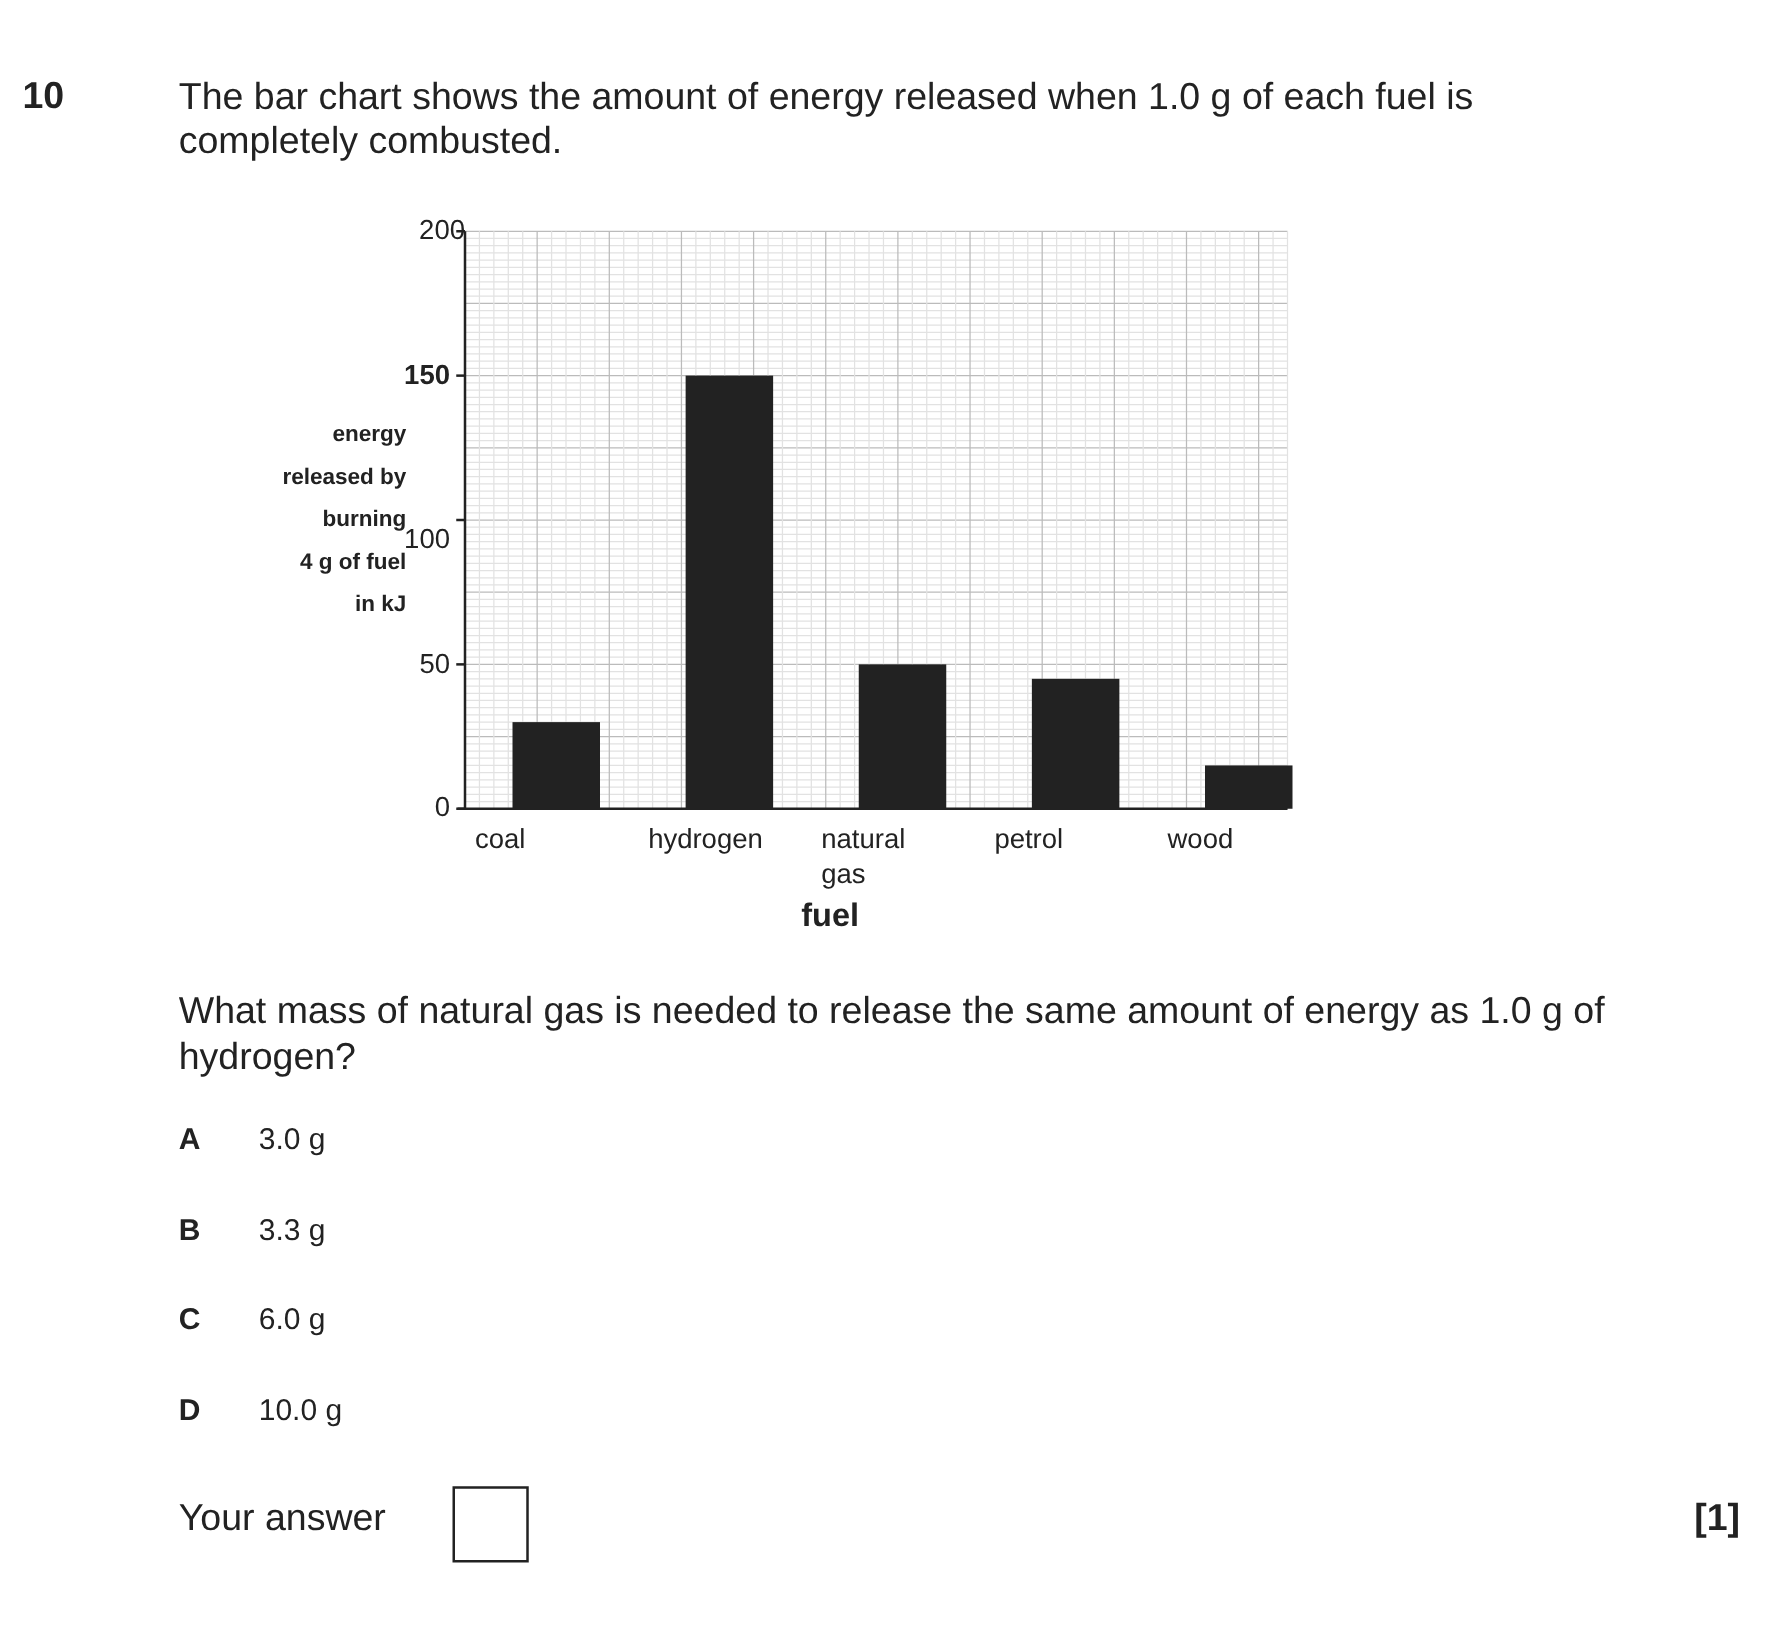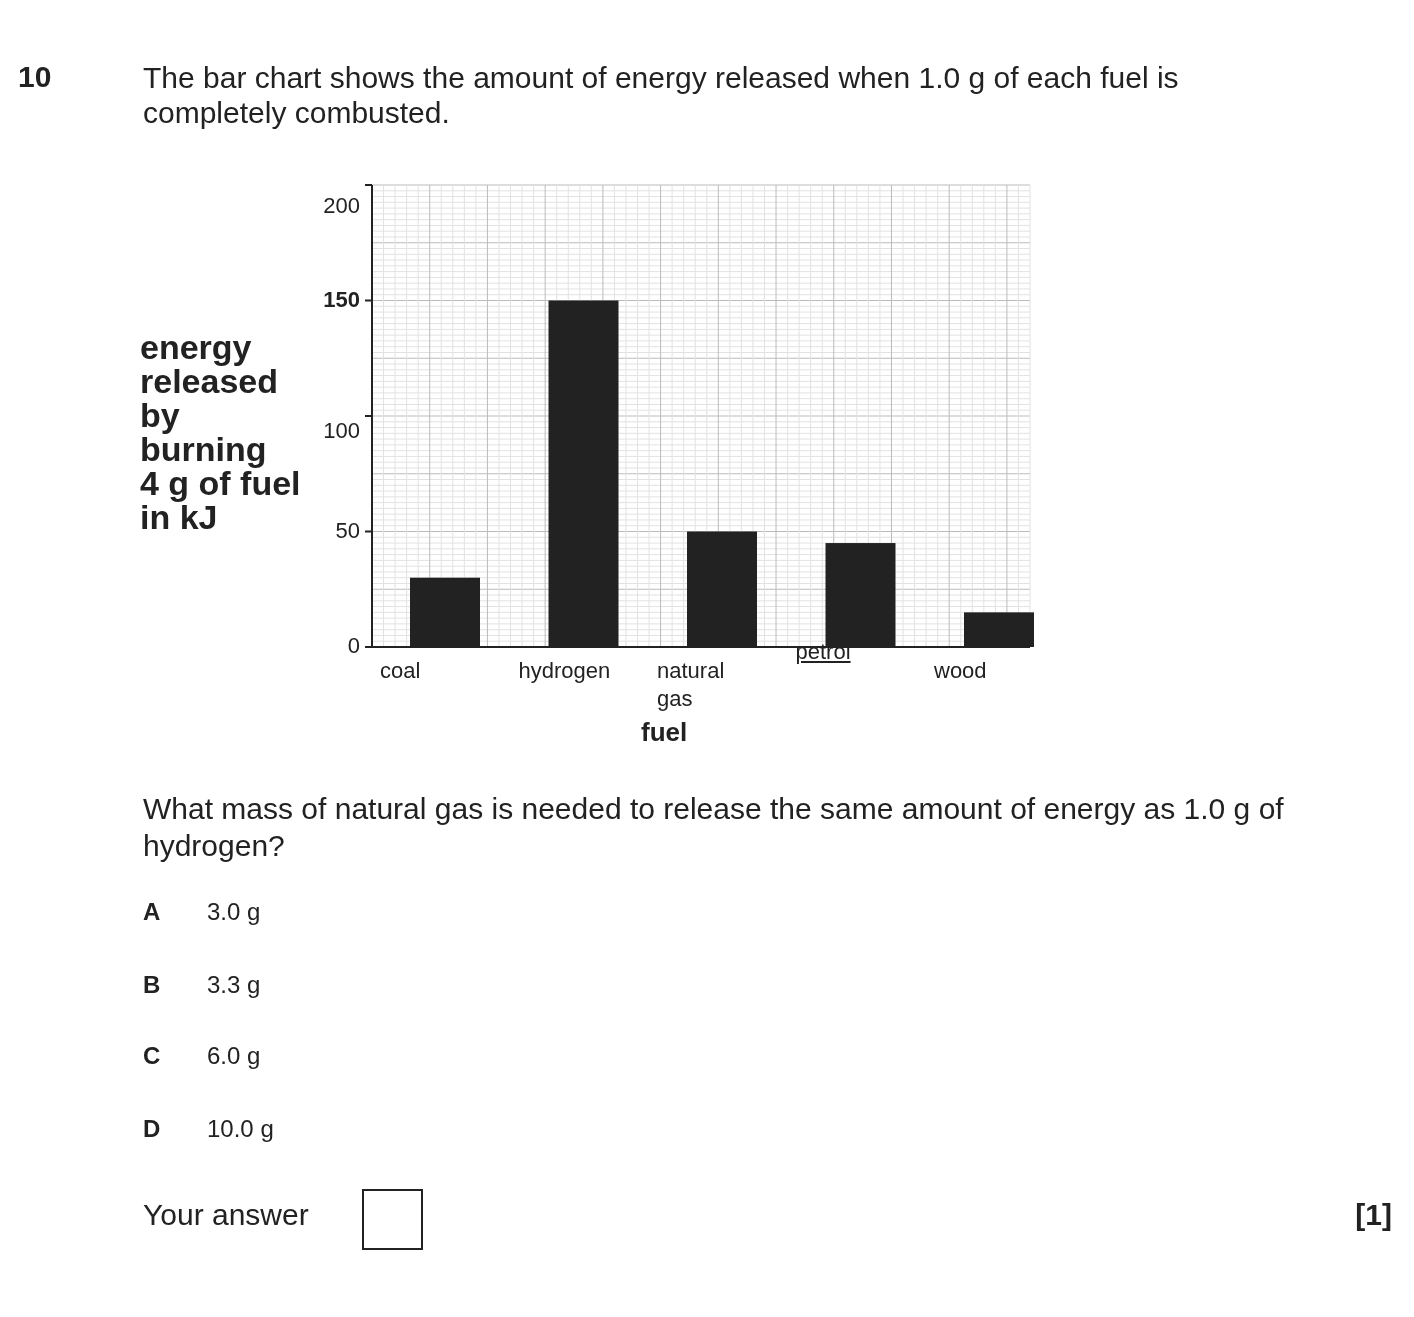--- a/index.html
+++ b/index.html
@@ -1,19 +1,19 @@
 <!DOCTYPE html>
 <html><head>
 <meta charset="utf-8">
 <style>
   html, body { margin:0; padding:0; background:#fff; }
   body { width:1414px; height:1317px; position:relative; font-family:"Liberation Sans", sans-serif; color:#222; overflow:hidden; }
   .qnum { position:absolute; left:18px; top:60px; font-size:30px; font-weight:bold; }
   .stem { position:absolute; left:143px; top:60px; width:1160px; font-size:30px; line-height:35px; }
-  .ylabel { position:absolute; left:140px; top:330px; width:185px; text-align:left; font-size:34px; font-weight:bold; line-height:34px; }
+  .ylabel { position:absolute; left:140px; top:330px; width:185px; text-align:right; font-size:18px; font-weight:bold; line-height:34px; }
   .chart { position:absolute; left:300px; top:170px; width:760px; height:590px; }
   .ytick { position:absolute; font-size:22px; text-align:right; width:58px; }
   .xtick { position:absolute; font-size:22px; text-align:left; width:130px; line-height:28px; }
   .xtitle { position:absolute; font-size:26px; font-weight:bold; }
   .q2 { position:absolute; left:143px; top:790px; width:1160px; font-size:30px; line-height:37px; }
   .opt { position:absolute; left:143px; font-size:24px; }
   .opt .letter { font-weight:bold; display:inline-block; width:64px; }
   .answer-label { position:absolute; left:143px; top:1198px; font-size:30px; }
   .answer-box { position:absolute; left:362px; top:1189px; width:61px; height:61px; border:2px solid #222; box-sizing:border-box; background:#fff; }
   .marks { position:absolute; right:22px; top:1198px; font-size:30px; font-weight:bold; }
@@ -179,28 +179,28 @@
       <rect x="525.5" y="373.05" width="70" height="103.95" fill="#222222"></rect>
       <rect x="664" y="442.35" width="70" height="34.65" fill="#222222"></rect>
       <line x1="72" x2="72" y1="15" y2="477" stroke="#222" stroke-width="2"></line>
       <line x1="66" x2="730" y1="477" y2="477" stroke="#222" stroke-width="2"></line>
       <line x1="65" x2="72" y1="477" y2="477" stroke="#222" stroke-width="2"></line>
       <line x1="65" x2="72" y1="361.5" y2="361.5" stroke="#222" stroke-width="2"></line>
       <line x1="65" x2="72" y1="246" y2="246" stroke="#222" stroke-width="2"></line>
       <line x1="65" x2="72" y1="130.5" y2="130.5" stroke="#222" stroke-width="2"></line>
       <line x1="65" x2="72" y1="15" y2="15" stroke="#222" stroke-width="2"></line>
     </svg>
-<div class="ytick" style="left: 2px; top: 463px;">0</div><div class="ytick" style="left: 2px; top: 347.5px;">50</div><div class="ytick" style="left: 2px; top: 248px;">100</div><div class="ytick" style="left: 2px; top: 116.5px; font-weight: bold;">150</div><div class="ytick" style="left: 2px; top: 1px; margin-top: 22px;">200</div><div class="xtick" style="left: 80px; top: 487px;">
+<div class="ytick" style="left: 2px; top: 463px;">0</div><div class="ytick" style="left: 2px; top: 347.5px;">50</div><div class="ytick" style="left: 2px; top: 248px;">100</div><div class="ytick" style="left: 2px; top: 116.5px; font-weight: bold;">150</div><div class="ytick" style="left: 14px; top: 1px;">200</div><div class="xtick" style="left: 80px; top: 487px;">
       <div>coal</div>
     </div><div class="xtick" style="left: 218.5px; top: 487px;">
       <div>hydrogen</div>
     </div><div class="xtick" style="left: 357px; top: 487px;">
       <div>natural</div>
       <div>gas</div>
-    </div><div class="xtick" style="left: 495.5px; top: 468px; text-decoration: underline;">
+    </div><div class="xtick" style="left: 495.5px; top: 487px;">
       <div>petrol</div>
     </div><div class="xtick" style="left: 634px; top: 487px;">
       <div>wood</div>
     </div><div class="xtitle" style="left: 341px; top: 547px; text-align: right;">fuel</div></div>
 
 <div class="q2">What mass of natural gas is needed to release the same amount of energy as 1.0 g of hydrogen?</div>
 
 <div class="opt" style="top:898px"><span class="letter">A</span><span>3.0 g</span></div>
 <div class="opt" style="top:971px"><span class="letter">B</span><span>3.3 g</span></div>
 <div class="opt" style="top:1042px"><span class="letter">C</span><span>6.0 g</span></div>

